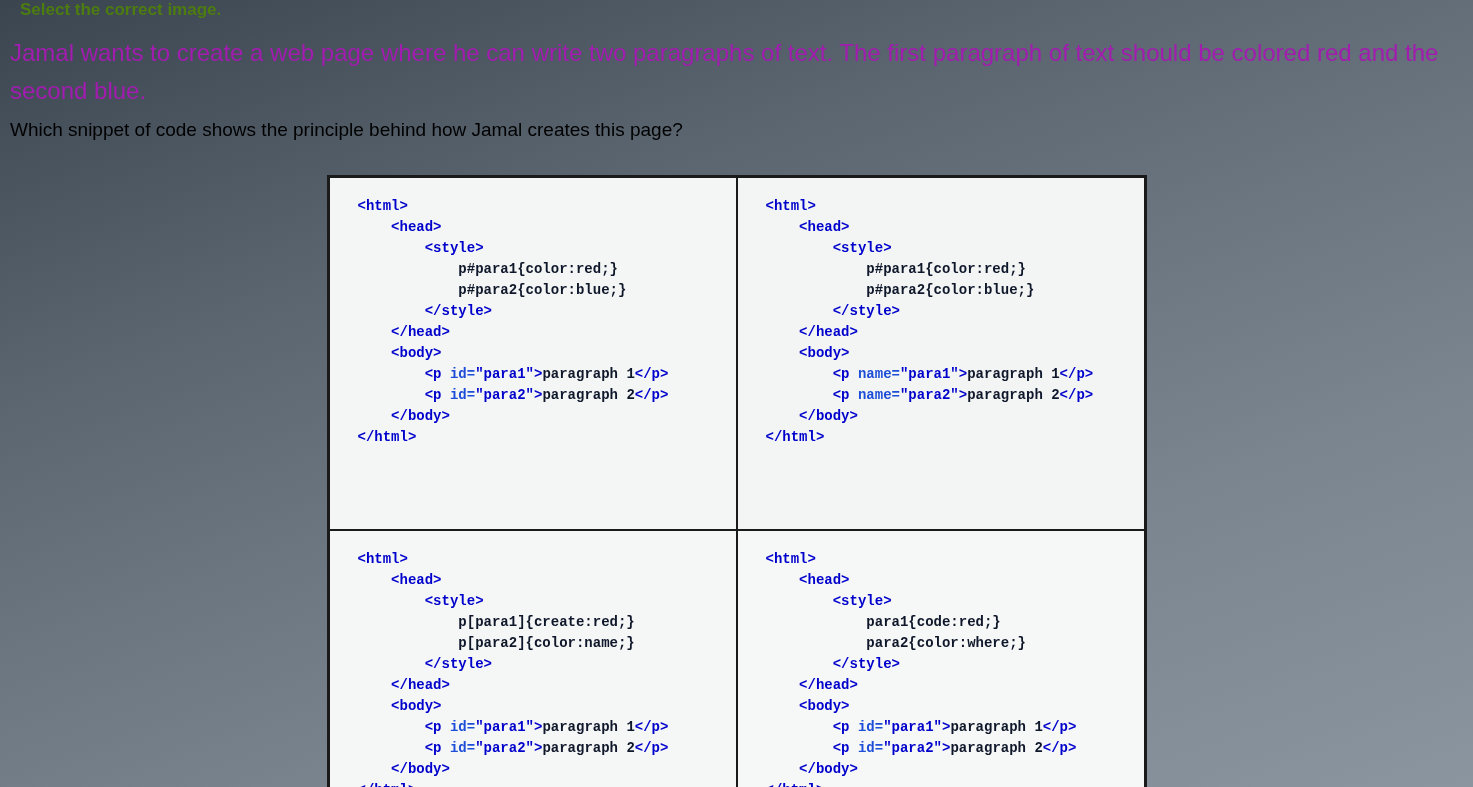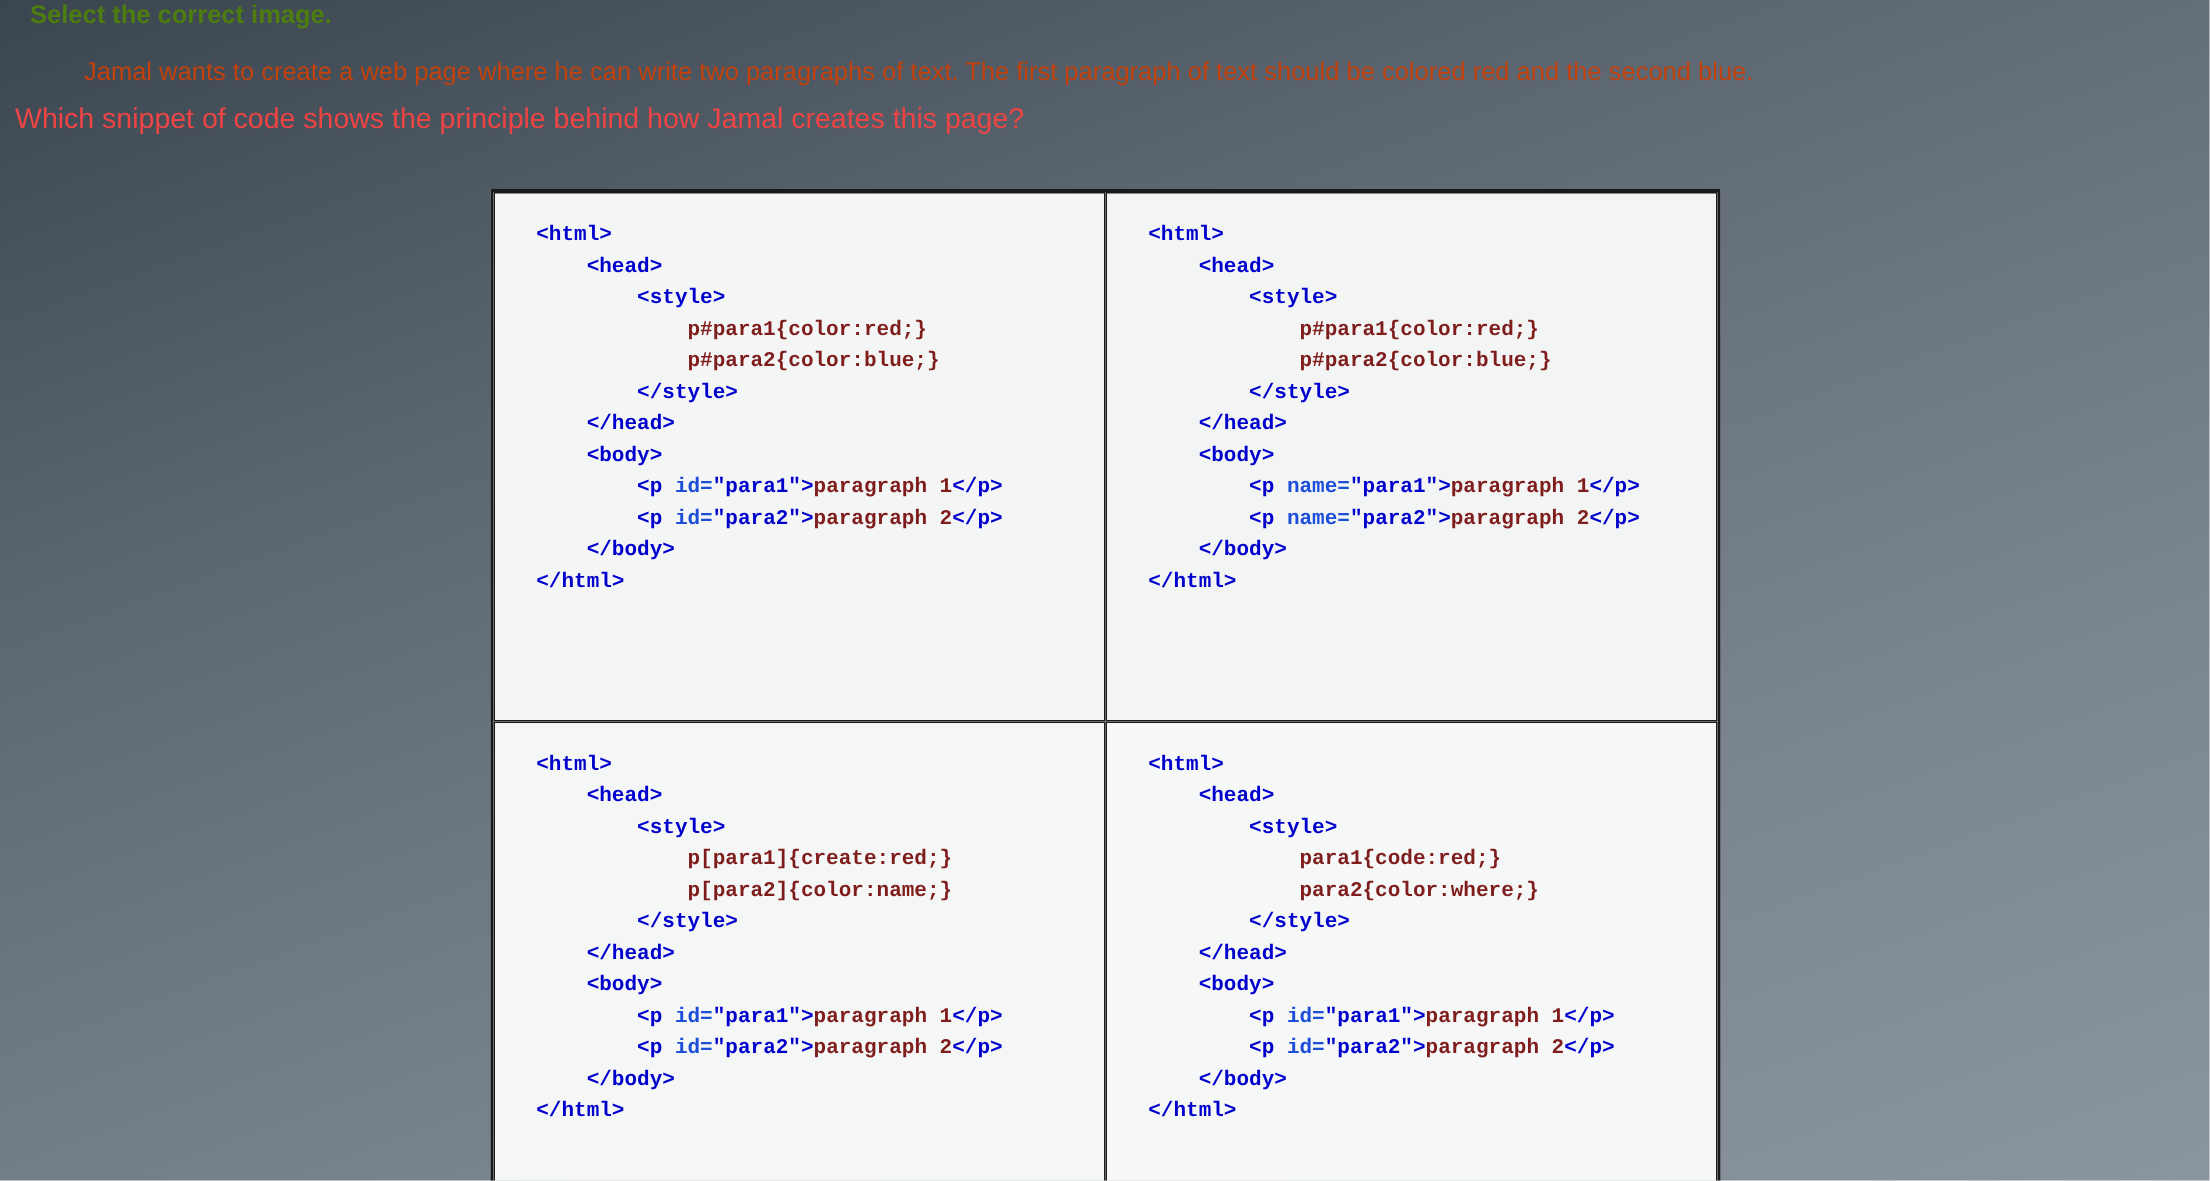--- a/index.html
+++ b/index.html
@@ -12,29 +12,28 @@
       position: relative;
     }
     .page-instruction {
       color: #4d7c0f;
       font-size: 17px;
       font-weight: bold;
       padding: 0px 20px 6px 20px;
       filter: blur(0.4px);
     }
     .question-text {
-      color: #c2410c;
-      font-size: 17px;
+      color: #a21caf;
+      font-size: 24px;
       padding: 8px 20px 4px 10px;
       line-height: 1.6;
       filter: blur(0.3px);
-      margin-left: 46px;
     }
     .question-text-2 {
-      color: #ef4444;
+      color: #000000;
       font-size: 19px;
       padding: 0px 20px 10px 10px;
       line-height: 1.6;
       filter: blur(0.3px);
     }
     .quiz-container {
       margin: 20px auto 0 auto;
       width: 820px;
       background: #f4f6f7;
       border: 2px solid #1a1a1a;
@@ -55,21 +54,21 @@
       color: #111;
       background: #f6f7f6;
     }
     .cell:nth-child(1) { filter: blur(0.3px); background: #f4f6f5; }
     .cell:nth-child(2) { filter: blur(0.5px); background: #f3f5f4; }
     .cell:nth-child(3) { filter: blur(0.3px); background: #f5f6f6; }
     .cell:nth-child(4) { filter: blur(0.3px); background: #f6f7f7; }
     .tag { color: #0000cc; margin-top: 38px; }
     .attr-name { color: #1d4ed8; }
     .attr-val { color: #0000cc; }
-    .bold-dark { color: #7f1d1d; font-weight: bold; }
+    .bold-dark { color: #0f172a; font-weight: bold; }
     .cursor-hand {
       position: absolute;
       left: 396px;
       top: 150px;
       font-size: 22px;
       color: #000;
     }
     .cursor-hand svg { width: 22px; height: 26px; }
   </style>
 </head>

